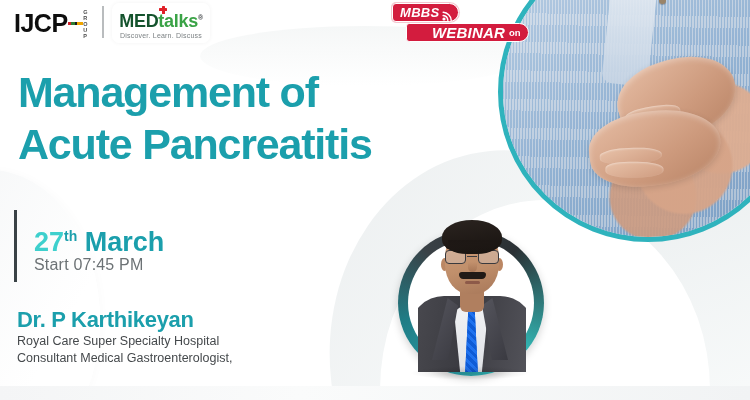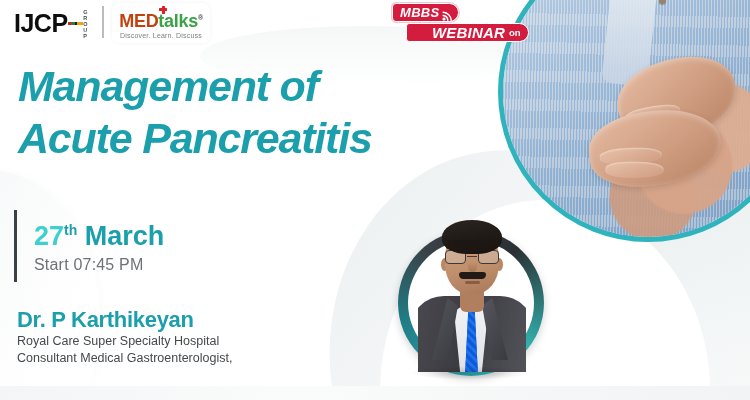--- a/index.html
+++ b/index.html
@@ -77,21 +77,21 @@
   .med-logo {
     position:absolute; left:112px; top:3px; width:98px; height:40px;
     background:#ffffff; border-radius:7px;
     display:flex; flex-direction:column; align-items:center; justify-content:center;
     box-shadow:0 0 4px rgba(0,0,0,0.05);
   }
   .med-word {
     position:relative; font-weight:bold; font-size:18px; line-height:19px;
     letter-spacing:-0.3px; white-space:nowrap;
   }
-  .med-med { color:#c2410c; }
+  .med-med { color:#14532d; }
   .med-talks { color:#3aa346; }
   .med-cross {
     position:absolute; left:40px; top:-2px; width:8px; height:8px;
   }
   .med-cross:before,.med-cross:after{
     content:""; position:absolute; background:#e02028; border-radius:0.5px;
   }
   .med-cross:before{ left:3px; top:0; width:2.4px; height:8px; }
   .med-cross:after{ left:0; top:2.8px; width:8px; height:2.4px; }
   .med-reg { font-size:7px; vertical-align:super; color:#3b3f42; font-weight:bold; }
@@ -165,34 +165,34 @@
     position:absolute; left:112px; top:-6px; width:46px; height:150px;
     background:linear-gradient(180deg,#f4f7fa,#c6d4e4);
     transform:rotate(6deg); border-radius:0 0 10px 10px; opacity:.9;
   }
   .hero-btn {
     position:absolute; left:162px; top:56px; width:7px; height:7px;
     border-radius:50%; background:#9a8469; box-shadow:0 1px 1px rgba(0,0,0,.25);
   }
 
   
-  .title-block { position:absolute; left:18px; top:60px; width:500px;font-style:italic; }
+  .title-block { position:absolute; left:18px; top:66px; width:500px; }
   .title-line {
     font-weight:bold; font-size:43px; line-height:52px;
     letter-spacing:-1.2px; color:#1b9fac; white-space:nowrap;
   }
 
   
   .date-block { position:absolute; left:14px; top:208px; height:76px; }
   .date-rule {
     position:absolute; left:0; top:2px; width:2.5px; height:72px;
     background:#3a4246;
   }
   .date-main {
-    position:absolute; left:20px; top:8px;
+    position:absolute; left:20px; top:14px;
     font-weight:bold; font-size:27px; line-height:29px; white-space:nowrap;
   }
   .date-day { color:#3ed0cd; }
   .date-sup { color:#1b9fac; font-size:14px; vertical-align:super; font-weight:bold; }
   .date-month { color:#1b9fac; }
   .date-time {
     position:absolute; left:20px; top:48px;
     font-size:16px; color:#6c7275; letter-spacing:.2px; white-space:nowrap;
   }
 

